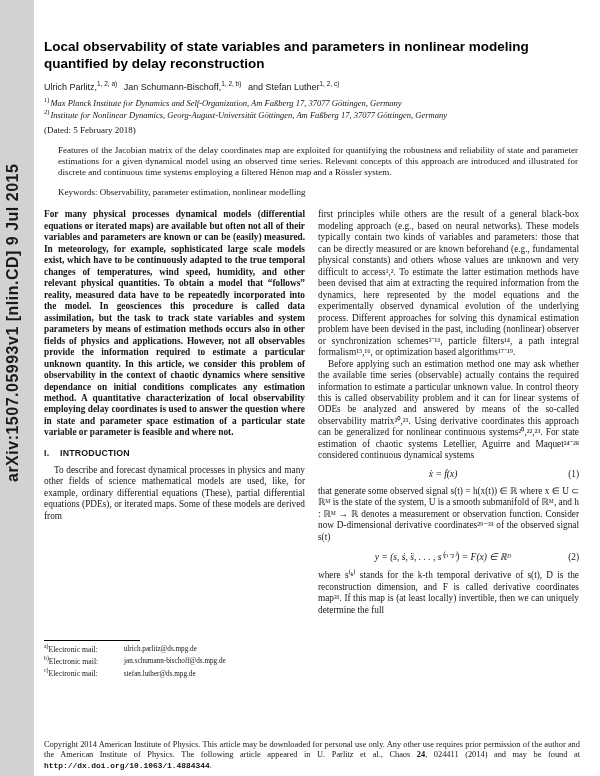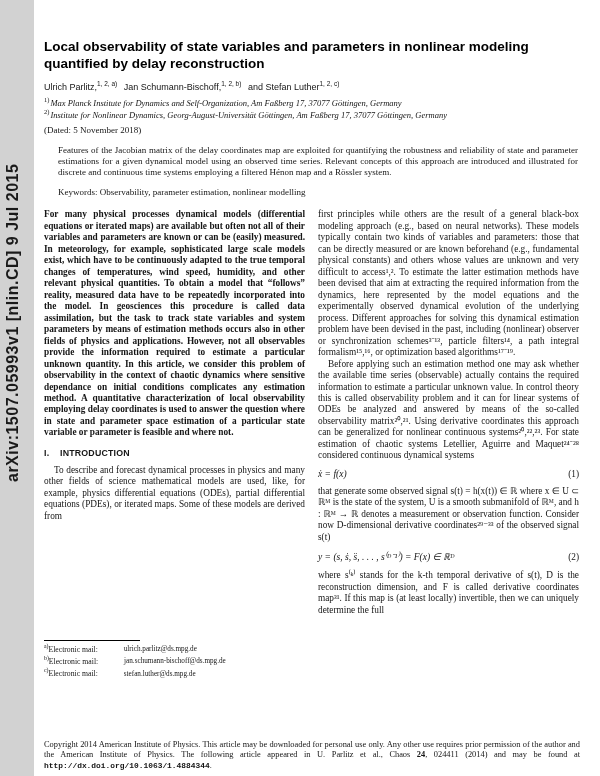--- a/index.html
+++ b/index.html
@@ -39,21 +39,21 @@
   .indent { text-indent:10px; }
   .lead { font-weight:bold; font-size:9.3px; line-height:1.235; text-align:justify; }
 
   .section {
     font-family:"Liberation Sans", sans-serif; font-weight:bold; font-size:8.8px;
     margin:9px 0 7px 0; letter-spacing:0.2px;
   }
   .secnum { display:inline-block; width:16px; }
 
   .equation { display:flex; align-items:center; margin:7px 0; }
-  .eq-body { flex:1; text-align:left; font-style:italic; font-size:9.5px;font-family:Liberation Serif, serif; }
+  .eq-body { flex:1; text-align:center; font-style:italic; font-size:9.5px;font-family:Liberation Serif, serif; }
   .eq-num { font-style:normal; font-size:9.3px; }
 
   .footnotes { margin-top:auto; font-size:7.7px; line-height:1.35; }
   .fn-rule { width:96px; border-top:1px solid #000; margin-bottom:2px; }
   .fn sup { font-size:5.8px; }
   .email { font-family:Liberation Serif, serif; font-size:7.2px; color:inherit; text-decoration:none;margin-left:24px; }
 
   .copyright {
     position:absolute; left:44px; bottom:5px; width:536px;
     font-size:8.4px; line-height:1.25; text-align:justify;
@@ -78,34 +78,34 @@
       <span class="author"><span>Ulrich Parlitz,</span><sup>1, 2, a)</sup></span>
       <span class="author"><span>Jan Schumann-Bischoff,</span><sup>1, 2, b)</sup></span>
       <span class="author"><span>and Stefan Luther</span><sup>1, 2, c)</sup></span>
     </div>
 
     <div class="affiliations">
       <div class="affil"><sup>1)</sup><span>Max Planck Institute for Dynamics and Self-Organization, Am Faßberg 17, 37077 Göttingen, Germany</span></div>
       <div class="affil"><sup>2)</sup><span>Institute for Nonlinear Dynamics, Georg-August-Universität Göttingen, Am Faßberg 17, 37077 Göttingen, Germany</span></div>
     </div>
 
-    <div class="dated">(Dated: 5 November 2018)</div>
+    <div class="dated">(Dated: 5 February 2018)</div>
 
     <p class="abstract">Features of the Jacobian matrix of the delay coordinates map are exploited for quantifying the robustness and reliability of state and parameter estimations for a given dynamical model using an observed time series. Relevant concepts of this approach are introduced and illustrated for discrete and continuous time systems employing a filtered Hénon map and a Rössler system.</p>
 
     <p class="keywords">Keywords: Observability, parameter estimation, nonlinear modelling</p>
 
     <div class="columns">
 
       <div class="col left">
         <p class="lead">For many physical processes dynamical models (differential equations or iterated maps) are available but often not all of their variables and parameters are known or can be (easily) measured. In meteorology, for example, sophisticated large scale models exist, which have to be continuously adapted to the true temporal changes of temperatures, wind speed, humidity, and other relevant physical quantities. To obtain a model that “follows” reality, measured data have to be repeatedly incorporated into the model. In geosciences this procedure is called data assimilation, but the task to track state variables and system parameters by means of estimation methods occurs also in other fields of physics and applications. However, not all observables provide the information required to estimate a particular unknown quantity. In this article, we consider this problem of observability in the context of chaotic dynamics where sensitive dependance on initial conditions complicates any estimation method. A quantitative characterization of local observability employing delay coordinates is used to answer the question where in state and parameter space estimation of a particular state variable or parameter is feasible and where not.</p>
         <h2 class="section">
           <span class="secnum">I.</span><span>INTRODUCTION</span>
         </h2>
-        <p class="body indent">To describe and forecast dynamical processes in physics and many other fields of science mathematical models are used, like, for example, physics differential equations (ODEs), partial differential equations (PDEs), or iterated maps. Some of these models are derived from</p>
+        <p class="body indent">To describe and forecast dynamical processes in physics and many other fields of science mathematical models are used, like, for example, ordinary differential equations (These), partial differential equations (PDEs), or iterated maps. Some of these models are derived from</p>
 
         <div class="footnotes">
           <div class="fn-rule"></div>
           <div class="fn"><sup>a)</sup><span>Electronic mail: </span><a class="email">ulrich.parlitz@ds.mpg.de</a></div>
           <div class="fn"><sup>b)</sup><span>Electronic mail: </span><a class="email">jan.schumann-bischoff@ds.mpg.de</a></div>
           <div class="fn"><sup>c)</sup><span>Electronic mail: </span><a class="email">stefan.luther@ds.mpg.de</a></div>
         </div>
       </div>
 
       <div class="col right">

